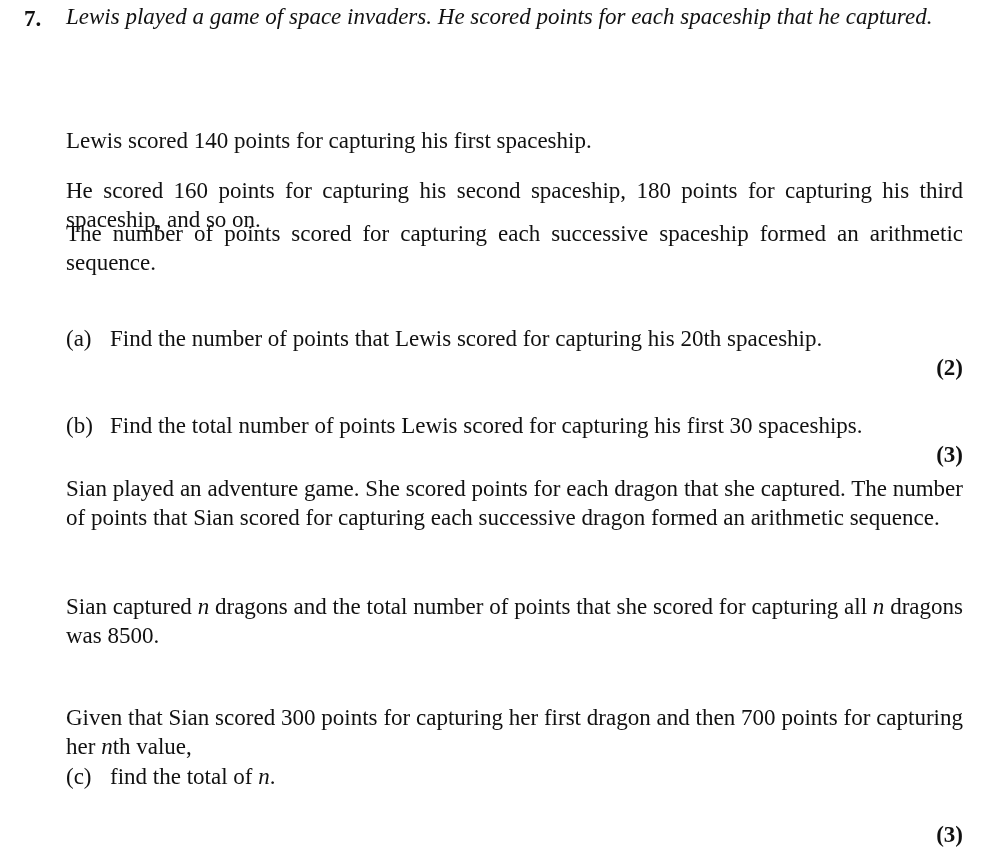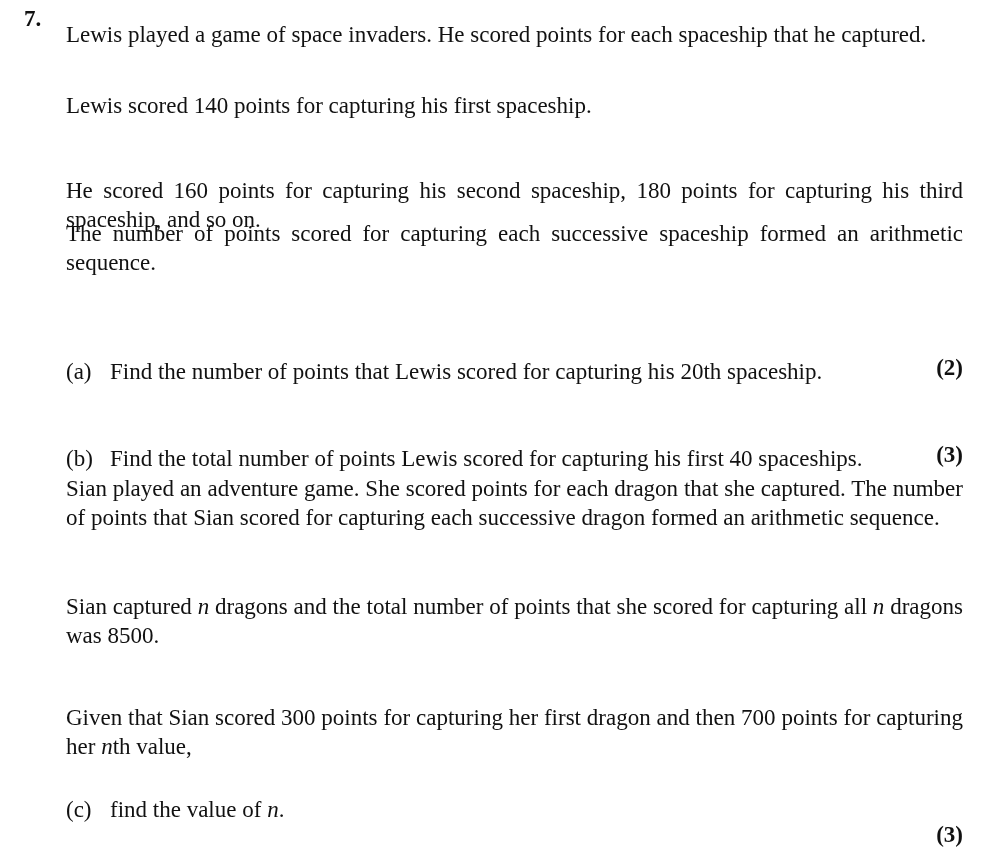--- a/index.html
+++ b/index.html
@@ -3,48 +3,48 @@
 <meta charset="utf-8">
 <style>
   html, body { margin: 0; padding: 0; background: #ffffff; }
   body {
     width: 983px; height: 848px; position: relative; overflow: hidden;
     font-family: "Liberation Serif", "DejaVu Serif", serif;
     color: #111; font-size: 23px; line-height: 29px;
   }
   .qnum { position: absolute; left: 24px; top: 4px; font-weight: bold; }
   .para { position: absolute; left: 66px; width: 897px; text-align: justify; margin: 0; }
-  .para.last-left { text-align: left; }
-  .part { position: absolute; left: 66px; width: 897px; margin-top: 33px; }
+  .para.last-left { text-align: left; margin-top: 35px; }
+  .part { position: absolute; left: 66px; width: 897px; }
   .part .lbl { display: inline-block; width: 44px; }
   .marks { position: absolute; right: 20px; font-weight: bold; }
   i { font-style: italic; }
 </style>
 </head>
 <body>
 
 <div class="qnum">7.</div>
 
-<p class="para" style="top:20px;">Lewis played a game of space invaders. He scored points for each spaceship that he captured.</p>
+<p class="para" style="top:2px;font-style:italic;">Lewis played a game of space invaders. He scored points for each spaceship that he captured.</p>
 <p class="para last-left" style="top:91px;">Lewis scored 140 points for capturing his first spaceship.</p>
 <p class="para" style="top:149px;margin-top:27px;">He scored 160 points for capturing his second spaceship, 180 points for capturing his third spaceship, and so on.</p>
 <p class="para" style="top:219px;">The number of points scored for capturing each successive spaceship formed an arithmetic sequence.</p>
 
 <div class="part" style="top:324px;">
   <span class="lbl">(a)</span><span>Find the number of points that Lewis scored for capturing his 20th spaceship.</span>
 </div>
 <div class="marks" style="top:353px;">(2)</div>
 
 <div class="part" style="top:411px;">
-  <span class="lbl">(b)</span><span>Find the total number of points Lewis scored for capturing his first 40 spaceships.</span>
+  <span class="lbl">(b)</span><span>Find the total number of points Lewis scored for capturing his first 30 spaceships.</span>
 </div>
 <div class="marks" style="top:440px;">(3)</div>
 
 <p class="para" style="top:474px;">Sian played an adventure game. She scored points for each dragon that she captured. The number of points that Sian scored for capturing each successive dragon formed an arithmetic sequence.</p>
 
 <p class="para" style="top:592px;"><span>Sian captured </span><i>n</i><span> dragons and the total number of points that she scored for capturing all </span><i>n</i><span> dragons was 8500.</span></p>
 
 <p class="para" style="top:703px;"><span>Given that Sian scored 300 points for capturing her first dragon and then 700 points for capturing her </span><i>n</i><span>th value,</span></p>
 
 <div class="part" style="top:762px;">
-  <span class="lbl">(c)</span><span>find the value of </span><i>n</i><span>.</span>
+  <span class="lbl">(c)</span><span>find the total of </span><i>n</i><span>.</span>
 </div>
 <div class="marks" style="top:820px;">(3)</div>
 
 </body></html>

